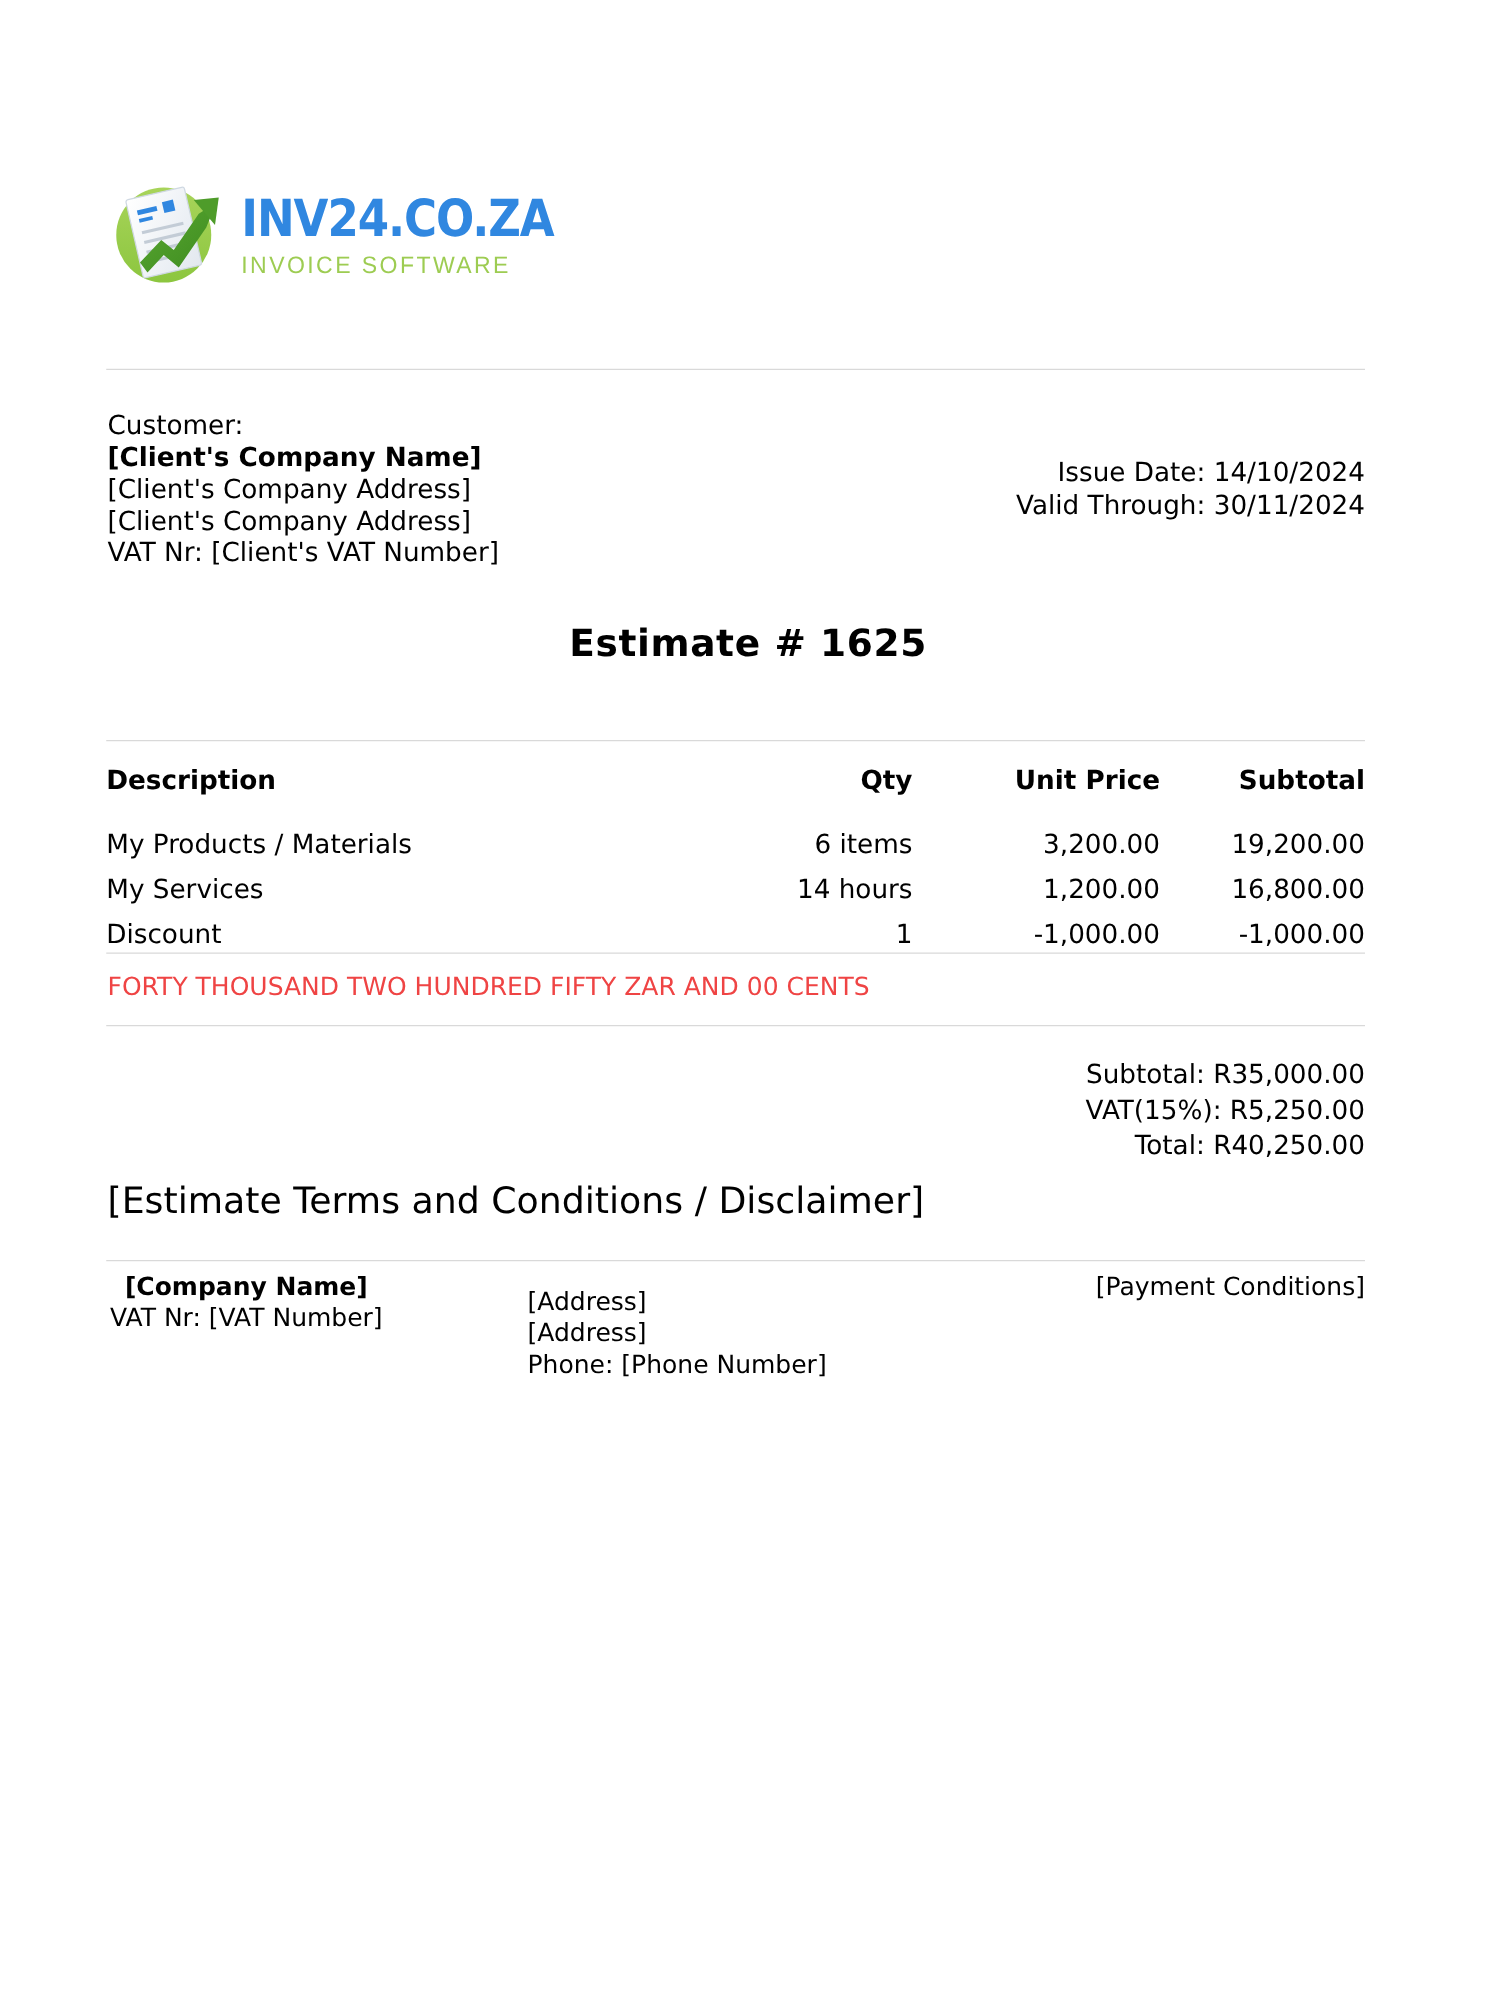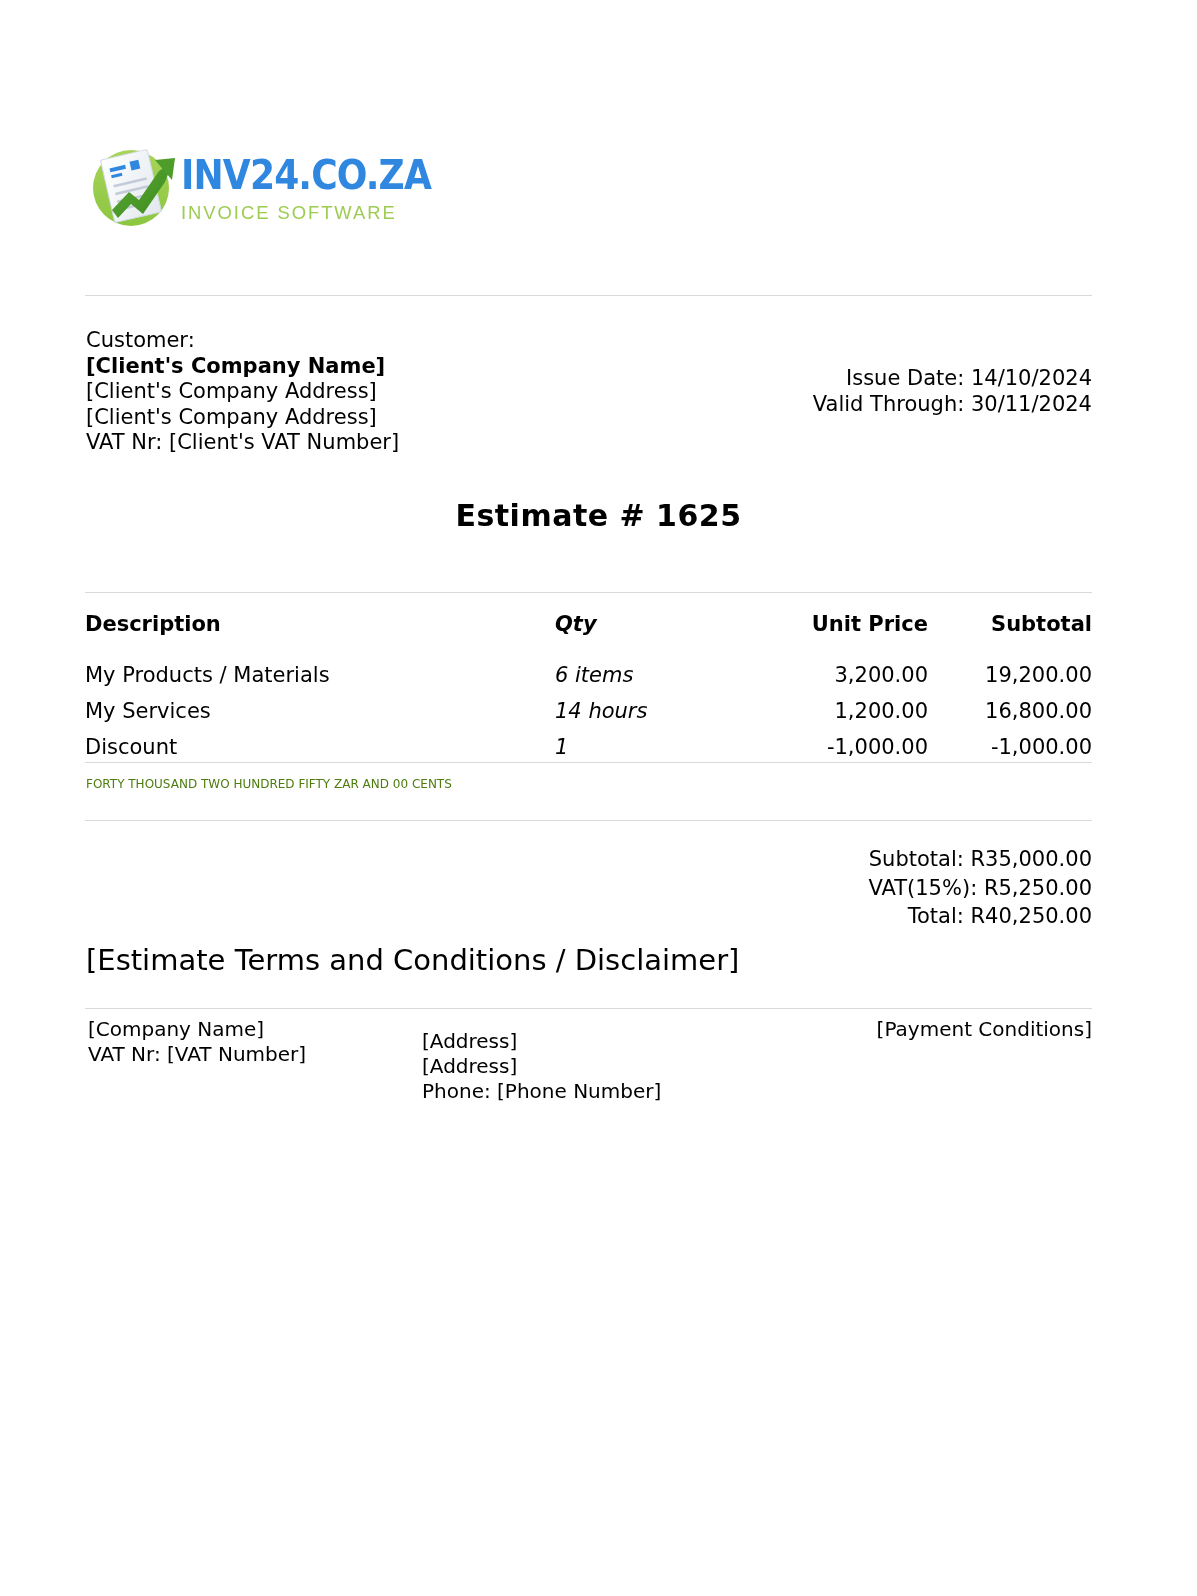--- a/index.html
+++ b/index.html
@@ -23,20 +23,21 @@
     height: 1596px;
   }
 
   
   .logo-block {
     position: absolute;
     left: 85px;
     top: 138px;
     display: flex;
     align-items: center;
+    gap: 12px;
   }
   .logo-mark {
     width: 96px;
     height: 96px;
     position: relative;
     flex: 0 0 auto;
   }
   .logo-text {
     display: flex;
     flex-direction: column;
@@ -128,31 +129,31 @@
     font-size: 21px;
     padding: 0 0 19px 0;
     white-space: nowrap;
   }
   .items td {
     padding: 0 0 12px 0;
     white-space: nowrap;
   }
   .items tbody tr:first-child td { padding-top: 8px; }
   .col-desc  { text-align: left;  width: 470px; }
-  .col-qty   { text-align: left; width: 175px; padding-right: 8px !important; font-style: italic; }
+  .col-qty   { text-align: right; width: 175px; padding-right: 8px !important; }
   .col-price { text-align: right; width: 190px; padding-right: 28px !important; }
   .col-sub   { text-align: right; }
 
   
   .words {
     position: absolute;
     left: 86px;
     top: 777px;
-    font-size: 12px;
-    color: #4d7c0f;
+    font-size: 20px;
+    color: #ef4444;
     white-space: nowrap;
   }
 
   
   .totals {
     position: absolute;
     right: 105px;
     top: 845px;
     text-align: right;
     font-size: 21px;
@@ -173,21 +174,21 @@
   
   .footer-col {
     position: absolute;
     font-size: 20px;
     line-height: 25px;
     white-space: nowrap;
   }
   .footer-left   { left: 88px;  top: 1017px; }
   .footer-mid    { left: 422px; top: 1017px; margin-top: 12px; }
   .footer-right  { right: 105px; top: 1017px; text-align: right; }
-  .footer-left .bold { font-weight: normal; }
+  .footer-left .bold { font-weight: bold; text-align: center; }
 </style>
 </head>
 <body>
 
 <div class="page">
 
   <div class="logo-block">
     <div class="logo-mark">
       <svg width="96" height="96" viewBox="0 0 96 96" xmlns="http://www.w3.org/2000/svg">
         <defs>

